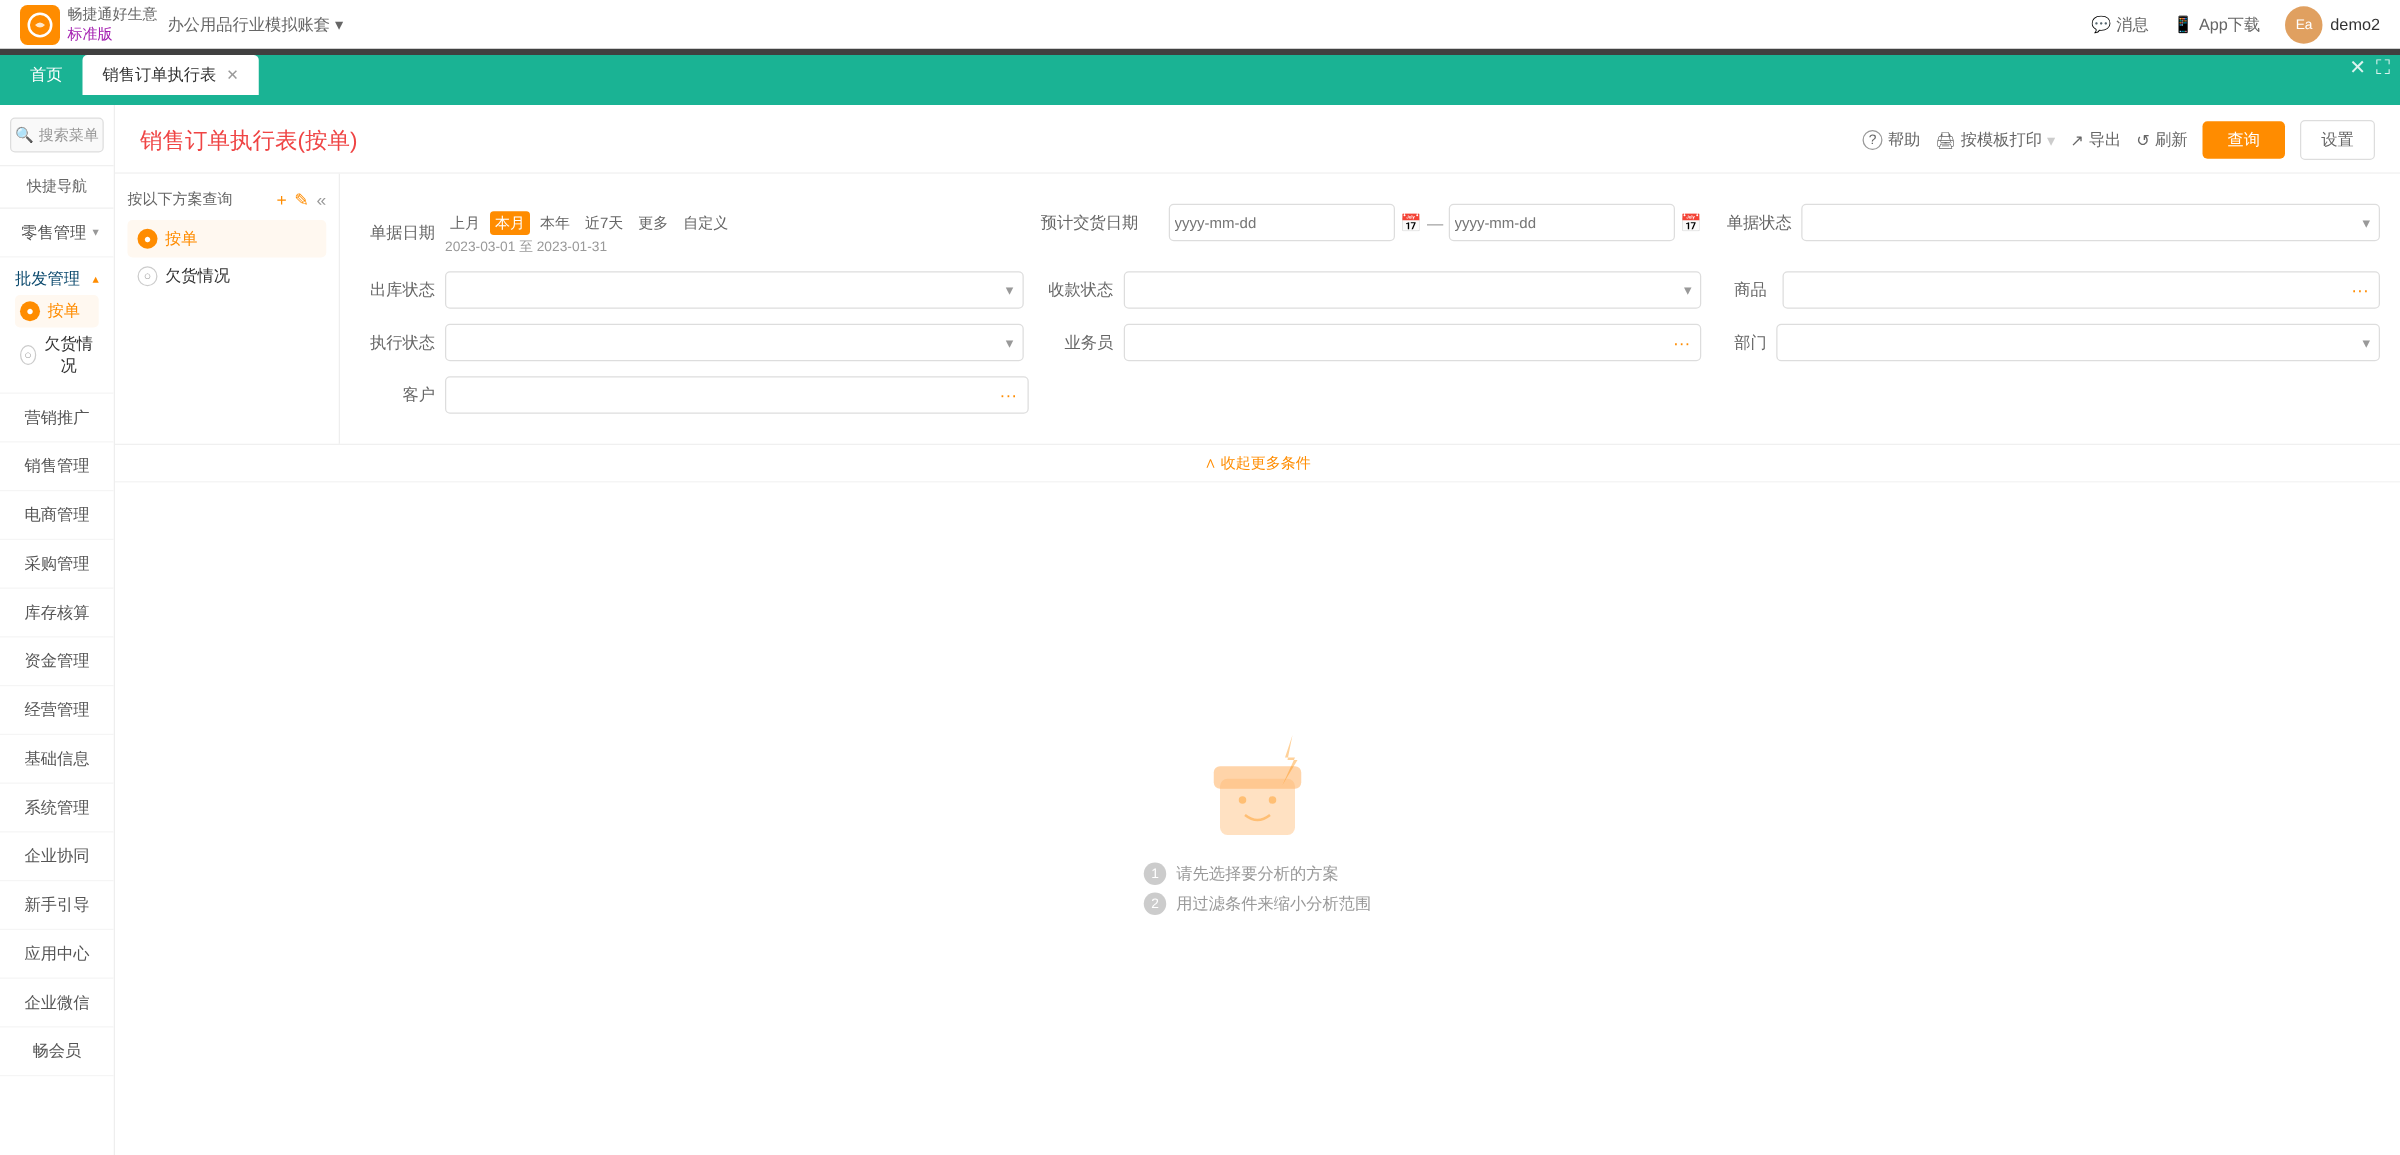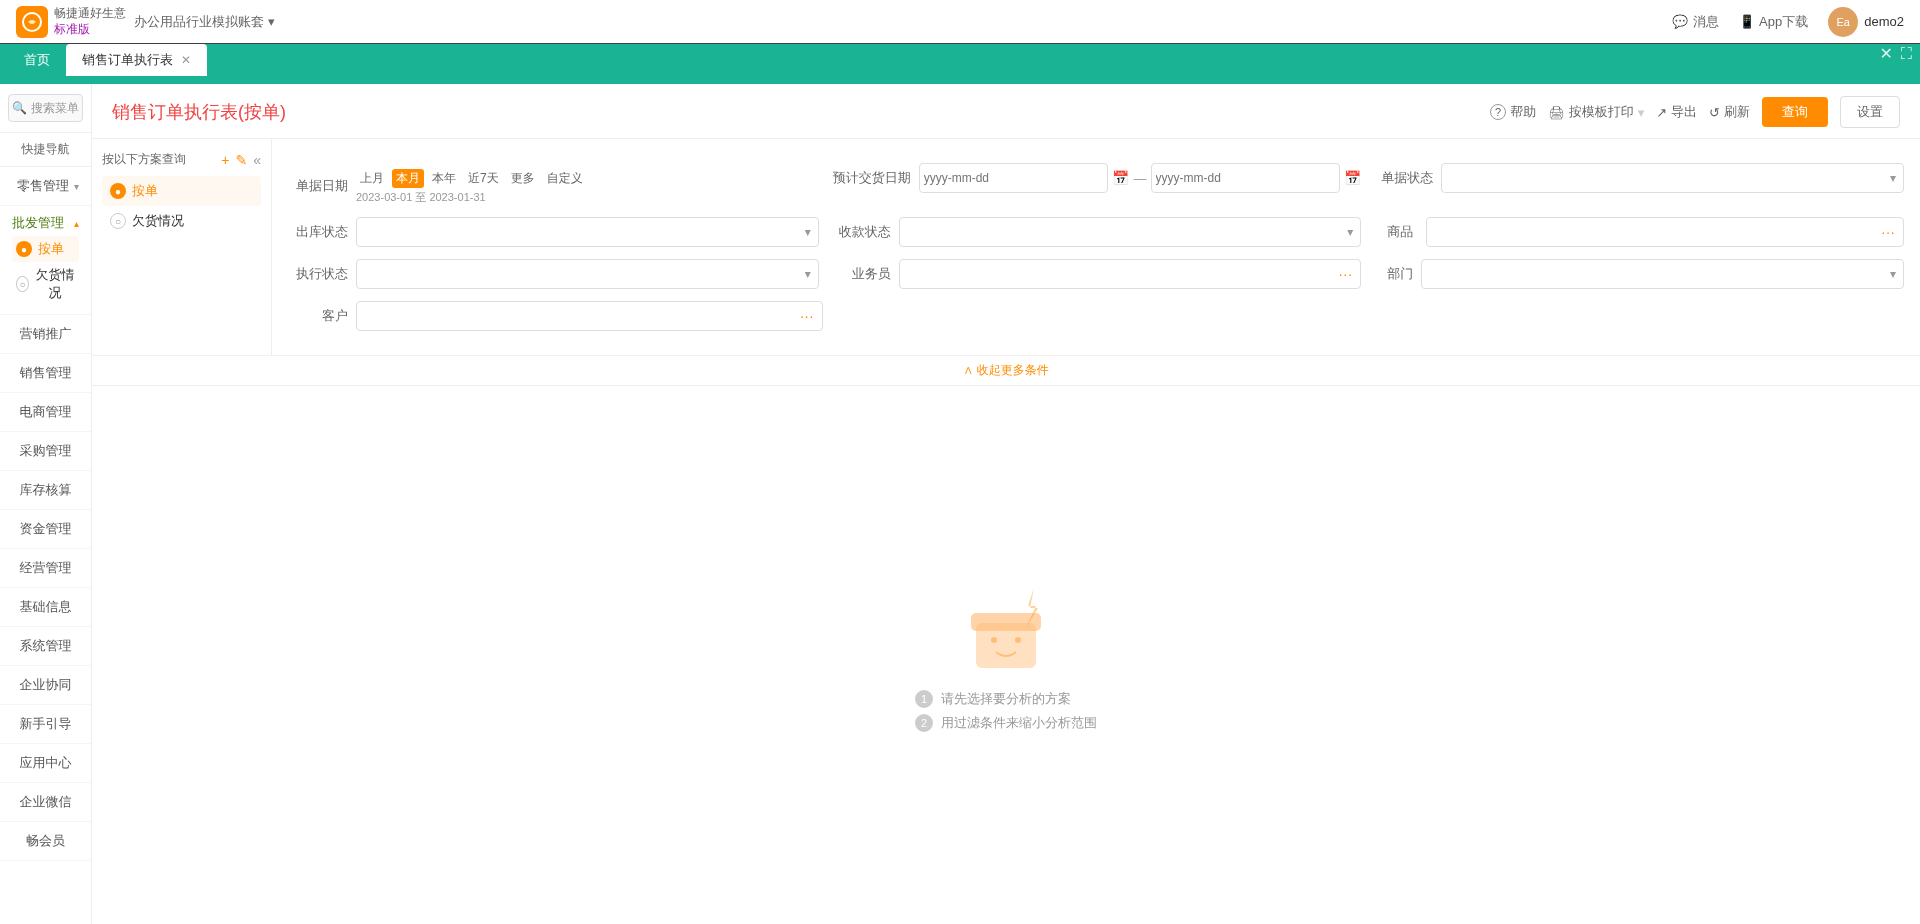--- a/index.html
+++ b/index.html
@@ -6,21 +6,21 @@
     body { font-family: 'Microsoft YaHei', sans-serif; font-size: 13px; background: #f5f5f5; display: flex; flex-direction: column; height: 924px; overflow: hidden; }
 
     
     .top-header {
       height: 44px;
       background: #fff;
       display: flex;
       align-items: center;
       justify-content: space-between;
       padding: 0 16px;
-      border-bottom: 1px solid #404040;
+      border-bottom: 5px solid #404040;
       flex-shrink: 0;
     }
     .top-header-left { display: flex; align-items: center; gap: 8px; }
     .logo-area { display: flex; align-items: center; gap: 6px; }
     .logo-icon { width: 32px; height: 32px; background: #ff8c00; border-radius: 6px; display: flex; align-items: center; justify-content: center; color: #fff; font-size: 16px; }
     .logo-text { font-size: 12px; color: #666; line-height: 1.3; }
     .breadcrumb-area { display: flex; align-items: center; gap: 4px; color: #666; font-size: 13px; }
     .top-header-right { display: flex; align-items: center; gap: 20px; }
     .header-action { display: flex; align-items: center; gap: 4px; color: #666; font-size: 13px; cursor: pointer; }
     .avatar { width: 30px; height: 30px; border-radius: 50%; background: #e0a060; display: flex; align-items: center; justify-content: center; color: #fff; font-size: 12px; overflow: hidden; }
@@ -357,21 +357,21 @@
     </div>
     <div class="sidebar-quick-nav">
       <span>快捷导航</span>
     </div>
     <div class="sidebar-item">
       <span class="sidebar-item-text">零售管理</span>
       <span class="sidebar-arrow">▾</span>
     </div>
     <div class="sidebar-item expanded" style="flex-direction:column;align-items:flex-start;padding:8px 12px;">
       <div style="display:flex;align-items:center;width:100%;justify-content:space-between;">
-        <span class="sidebar-item-text" style="color:#4d7c0f;text-align:left;">批发管理</span>
+        <span class="sidebar-item-text" style="color:#0c4a6e;text-align:left;">批发管理</span>
         <span class="sidebar-arrow" style="color:#ff8c00;">▴</span>
       </div>
       <div style="margin-top:4px;width:100%;">
         <div class="scheme-item active" style="padding:4px 4px;">
           <div class="scheme-item-icon">●</div>
           <span>按单</span>
         </div>
         <div class="scheme-item2" style="padding:4px 4px;">
           <div class="scheme-item2-icon">○</div>
           <span>欠货情况</span>
@@ -483,21 +483,21 @@
                   <span class="date-quick-btn active">本月</span>
                   <span class="date-quick-btn">本年</span>
                   <span class="date-quick-btn">近7天</span>
                   <span class="date-quick-btn">更多</span>
                   <span class="date-quick-btn">自定义</span>
                 </div>
                 <div class="date-range-text">2023-03-01 至 2023-01-31</div>
               </div>
             </div>
 
-            <div style="display:flex;align-items:center;gap:8px;">
+            <div style="display:flex;align-items:center;gap:24px;">
               <span class="filter-label" style="min-width:80px;">预计交货日期</span>
               <div class="filter-date-range">
                 <input class="filter-date-input" placeholder="yyyy-mm-dd" style="">
                 <span class="filter-date-icon">📅</span>
                 <span class="filter-date-sep">—</span>
                 <input class="filter-date-input" placeholder="yyyy-mm-dd" style="">
                 <span class="filter-date-icon">📅</span>
               </div>
             </div>
 

